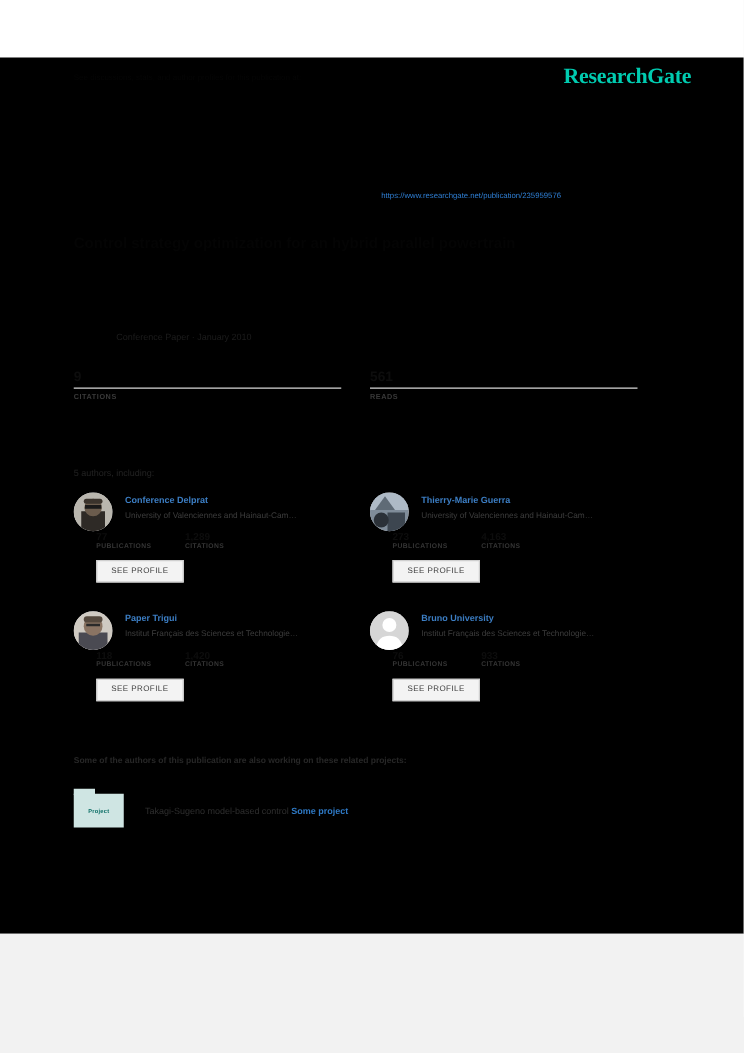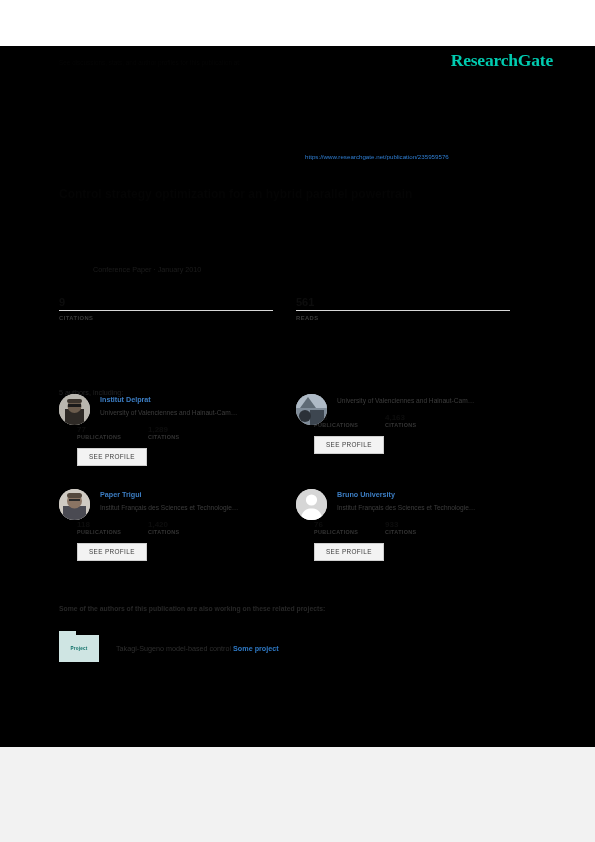--- a/index.html
+++ b/index.html
@@ -68,21 +68,21 @@
     height:12px; line-height:12px;
   }
   .stat-rule { border-top:1px solid #d8d8d8; margin-top:2px; }
   .stat-label {
     font-size:5.8px; letter-spacing:0.45px; color:#3a3a3a;
     margin-top:4px; font-weight:bold;
   }
 
   
   .authors-head {
-    position:absolute; left:59px; top:342px;
+    position:absolute; left:59px; top:328px;
     font-size:7.2px; color:#222222; white-space:nowrap;text-align:right;
   }
 
   
   .author-card { position:absolute; width:240px; }
   .ac-1 { left:59px;  top:348px; }
   .ac-2 { left:296px; top:348px; }
   .ac-3 { left:59px;  top:443px; }
   .ac-4 { left:296px; top:443px; }
 
@@ -178,21 +178,21 @@
       <div class="avatar">
         <svg viewBox="0 0 31 31">
           <rect width="31" height="31" fill="#b9b6ae"></rect>
           <rect x="6" y="15" width="19" height="16" fill="#2e2a26"></rect>
           <circle cx="15.5" cy="12" r="7" fill="#6b5c4d"></circle>
           <rect x="9" y="10" width="13" height="3" fill="#1a1a1a"></rect>
           <rect x="8" y="5" width="15" height="4" rx="2" fill="#3a332c"></rect>
         </svg>
       </div>
       <div class="ac-text">
-        <div class="ac-name">Institut Delprat</div>
+        <div class="ac-name">Conference Delprat</div>
         <div class="ac-affil">University of Valenciennes and Hainaut-Cam…</div>
       </div>
       <div class="ac-stats">
         <div class="ac-stat">
           <div class="ac-stat-num">77</div>
           <div class="ac-stat-label">PUBLICATIONS</div>
         </div>
         <div class="ac-stat">
           <div class="ac-stat-num">1,289</div>
           <div class="ac-stat-label">CITATIONS</div>
@@ -205,20 +205,21 @@
       <div class="avatar">
         <svg viewBox="0 0 31 31">
           <rect width="31" height="31" fill="#7f8c99"></rect>
           <rect x="0" y="0" width="31" height="14" fill="#aebac6"></rect>
           <polygon points="4,14 12,3 20,14" fill="#5f6b76"></polygon>
           <rect x="14" y="16" width="14" height="15" fill="#3d4650"></rect>
           <circle cx="9" cy="22" r="6" fill="#2b3138"></circle>
         </svg>
       </div>
       <div class="ac-text">
+        <div class="ac-name">Thierry-Marie Guerra</div>
         <div class="ac-affil">University of Valenciennes and Hainaut-Cam…</div>
       </div>
       <div class="ac-stats">
         <div class="ac-stat">
           <div class="ac-stat-num">273</div>
           <div class="ac-stat-label">PUBLICATIONS</div>
         </div>
         <div class="ac-stat">
           <div class="ac-stat-num">4,163</div>
           <div class="ac-stat-label">CITATIONS</div>

